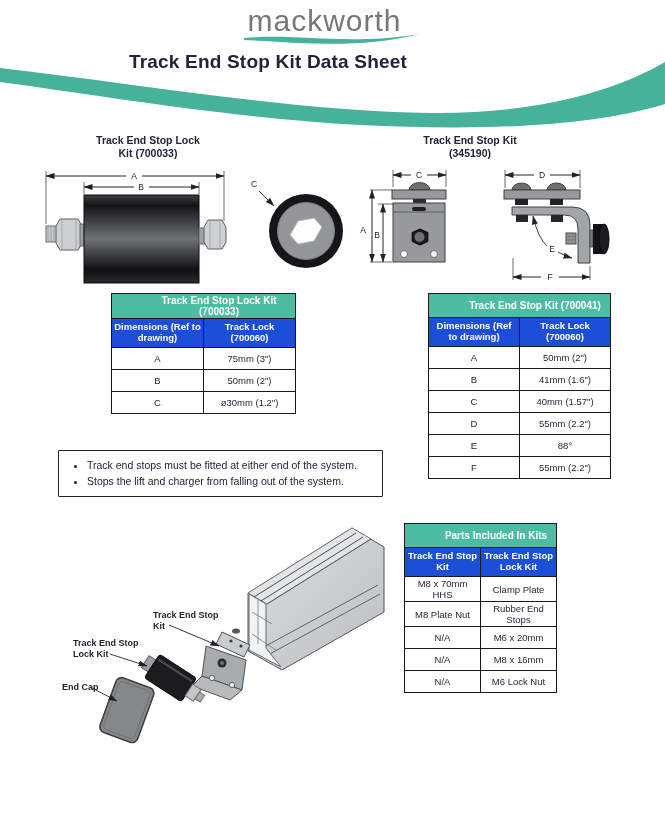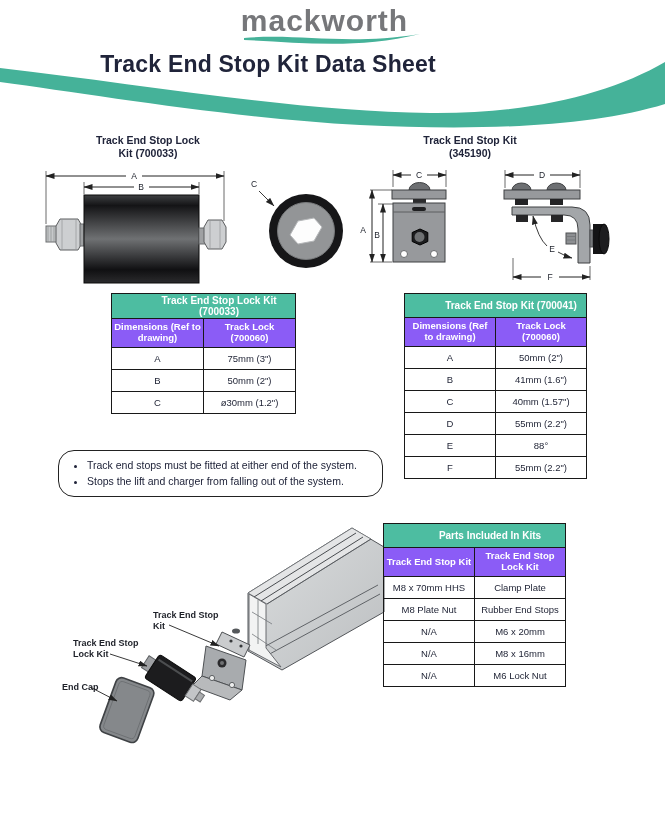--- a/index.html
+++ b/index.html
@@ -1,33 +1,33 @@
 <!DOCTYPE html>
 <html><head>
 <meta charset="utf-8">
 <style>
   html,body{margin:0;padding:0;background:#ffffff;}
   body{font-family:"Liberation Sans", sans-serif;}
   #page{position:relative;width:665px;height:836px;background:#fff;overflow:hidden;}
   .abs{position:absolute;}
   #bg-svg,#draw-svg{position:absolute;left:0;top:0;width:665px;height:836px;}
-  .logo{left:0;top:4px;width:649px;text-align:center;font-size:30px;font-weight:700;
+  .logo{left:0;top:4px;width:649px;text-align:center;font-size:30px;font-weight:400;
         color:#76777a;letter-spacing:1px;}
-  .doc-title{left:0;top:51px;width:536px;text-align:center;font-size:23px;font-weight:700;
+  .doc-title{left:0;top:51px;width:536px;text-align:center;font-size:19px;font-weight:700;
         color:#20243a;letter-spacing:.2px;}
   .diag-title{width:200px;text-align:center;font-size:10.5px;font-weight:700;color:#20243a;line-height:13px;}
   .dtable{position:absolute;border-collapse:collapse;table-layout:fixed;}
   .dtable td,.dtable th{border:1.5px solid #181818;text-align:center;vertical-align:middle;padding:1px 2px;}
   .dtable .ttl{background:#4dbda1;color:#fff;font-weight:700;font-size:10px;height:21px;padding-left:33px;}
-  .dtable th{background:#8b5cf6;color:#fff;font-weight:700;font-size:9.5px;line-height:1.15;height:26px;}
+  .dtable th{background:#1d4ed8;color:#fff;font-weight:700;font-size:9.5px;line-height:1.15;height:26px;}
   .dtable td{font-size:9.5px;color:#1d2133;height:19px;}
   #tbl-lock{left:111px;top:293px;width:185px;}
-  #tbl-stop{left:404px;top:293px;width:183px;}
-  #tbl-parts{left:383px;top:523px;width:183px;}
-  .notes-box{left:58px;top:450px;width:323px;height:45px;border:1.6px solid #222;border-radius:16px;}
+  #tbl-stop{left:428px;top:293px;width:183px;}
+  #tbl-parts{left:404px;top:523px;width:153px;}
+  .notes-box{left:58px;top:450px;width:323px;height:45px;border:1.6px solid #222;border-radius:1px;}
   .notes-box ul{margin:6px 0 0 0;padding-left:28px;}
   .notes-box li{font-size:10.5px;color:#20243a;line-height:1.55;}
   svg text{font-family:"Liberation Sans", sans-serif;}
   .dim-letter{font-size:8.5px;fill:#20242e;}
   .expl-label{font-size:9px;font-weight:700;fill:#1e2129;}
 </style>
 </head>
 <body>
 
 <div id="page">

